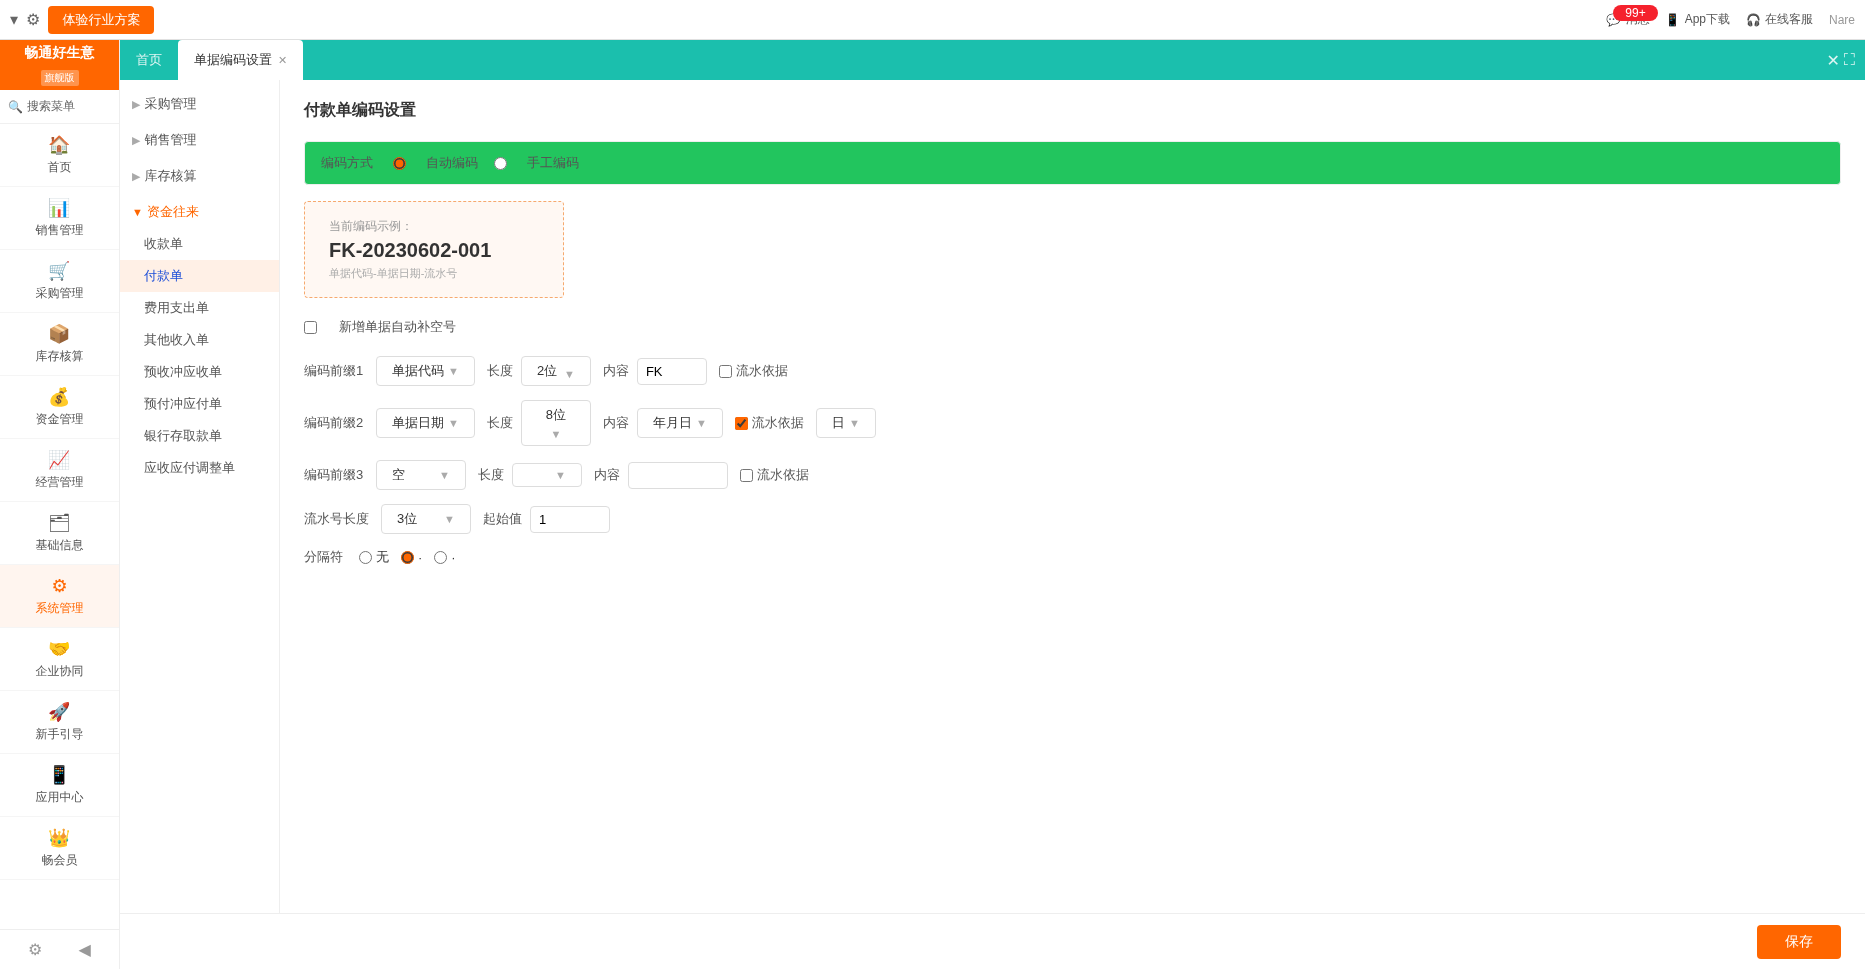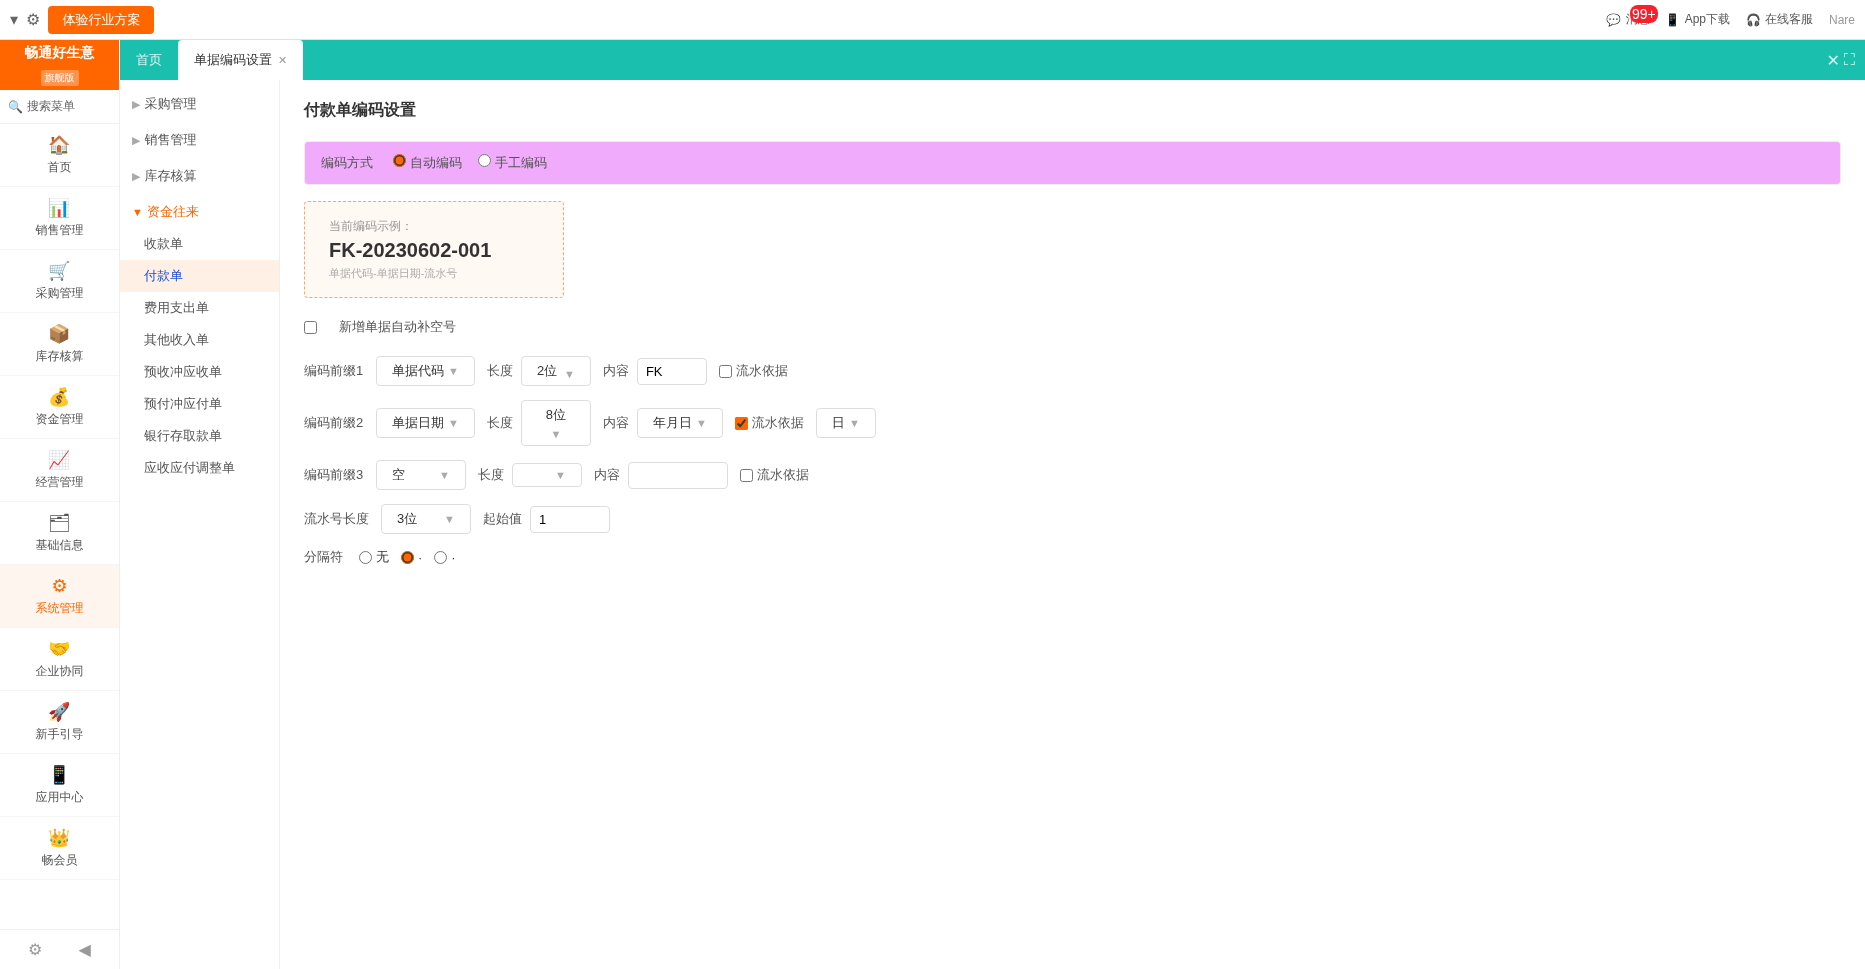--- a/index.html
+++ b/index.html
@@ -12,21 +12,21 @@
       border-bottom: 1px solid #e0e0e0;
       display: flex;
       align-items: center;
       padding: 0 10px;
       justify-content: space-between;
       flex-shrink: 0;
     }
     .top-bar-left { display: flex; align-items: center; gap: 8px; }
     .top-bar-right { display: flex; align-items: center; gap: 16px; font-size: 12px; color: #555; }
     .top-bar-right .msg-icon { position: relative; display: flex; align-items: center; gap: 4px; cursor: pointer; }
-    .badge { background: #f5222d; color: #fff; border-radius: 8px; font-size: 14px; padding: 1px 2px; position: absolute; top: -6px; right: -8px; }
+    .badge { background: #f5222d; color: #fff; border-radius: 8px; font-size: 12px; padding: 1px 12px; position: absolute; top: -6px; right: -8px; }
     .btn-trial { background: #f60; color: #fff; border: none; border-radius: 4px; padding: 5px 14px; cursor: pointer; font-size: 13px; }
     .gear-btn { background: none; border: none; cursor: pointer; color: #666; font-size: 16px; }
     .dropdown-btn { background: none; border: none; cursor: pointer; color: #666; font-size: 16px; }
 
     
     .main-layout { display: flex; flex: 1; overflow: hidden; }
 
     
     .sidebar {
       width: 120px;
@@ -136,32 +136,32 @@
     }
     .sub-nav-item.active { color: #1d4ed8; background: #fff0e6; font-weight: 500; }
 
     
     .form-area { flex: 1; padding: 20px 24px; overflow-y: auto; }
 
     .page-title { font-size: 16px; font-weight: bold; color: #333; margin-bottom: 20px; }
 
     
     .coding-method {
-      background: #f0abfc;
+      background: #22c55e;
       border: 1px solid #eee;
       border-radius: 4px;
       padding: 12px 16px;
       display: flex;
       align-items: center;
       gap: 20px;
       margin-bottom: 16px;
     }
     .coding-method label { font-size: 13px; color: #555; }
     .radio-group { display: flex; align-items: center; gap: 16px; }
-    .radio-item { display: flex; align-items: flex-start; gap: 4px; cursor: pointer; font-size: 13px; }
+    .radio-item { display: flex; align-items: center; gap: 20px; cursor: pointer; font-size: 13px; }
     .radio-input { accent-color: #f60; cursor: pointer; }
 
     
     .info-text { font-size: 12px; color: #666; margin-bottom: 16px; line-height: 1.6; }
 
     
     .code-preview {
       background: #fff8f3;
       border: 1.5px dashed #f6a96e;
       border-radius: 4px;
@@ -527,14 +527,17 @@
             <label class="sep-radio">
               <input type="radio" name="separator" class="radio-input" style="">
               <span>·</span>
             </label>
           </div>
         </div>
 
       </div>
     </div>
 
+    <div class="bottom-bar">
+      <button class="save-btn">保存</button>
+    </div>
   </div>
 </div>
 
 </body></html>

